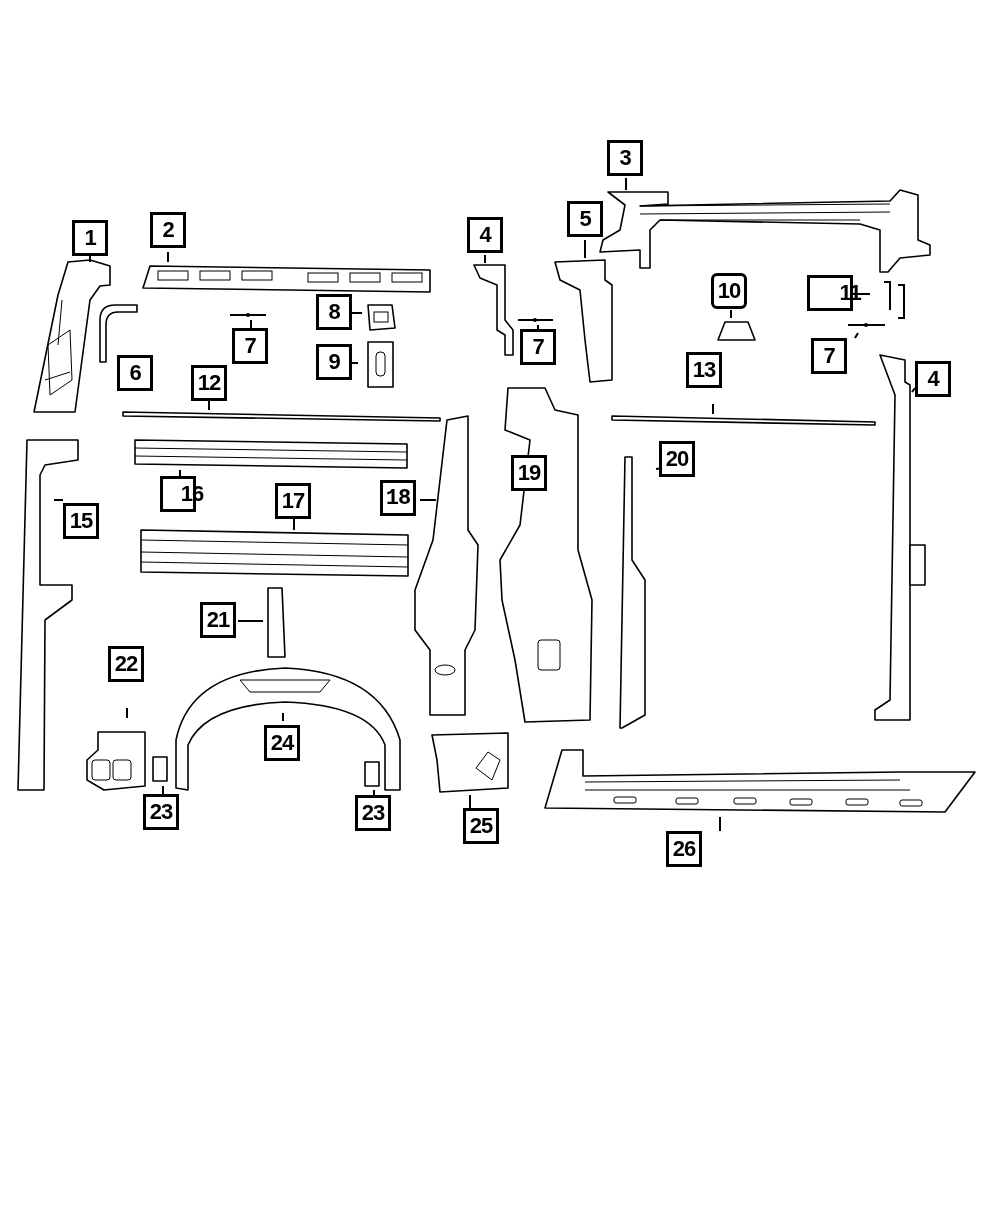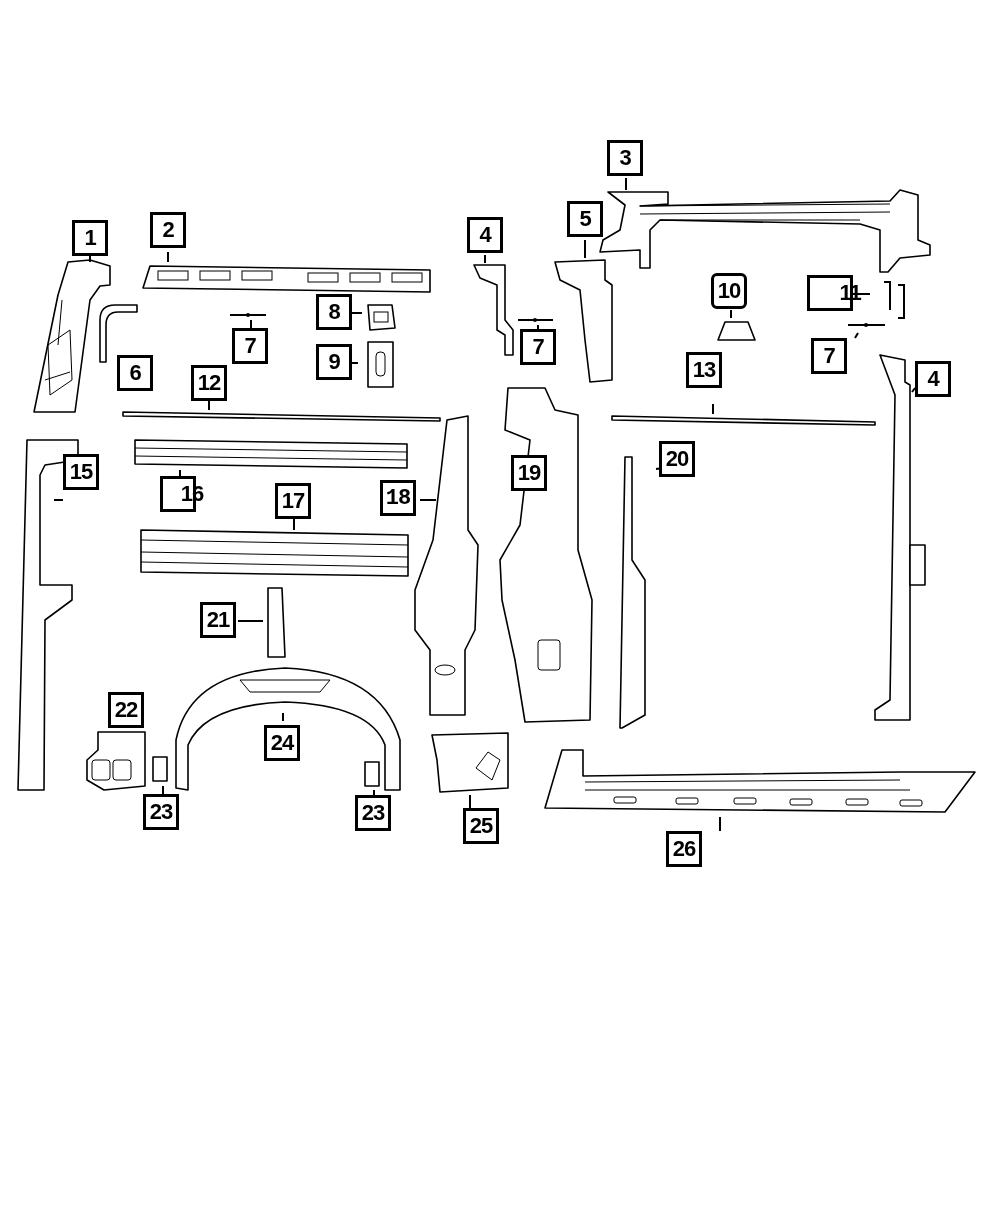--- a/index.html
+++ b/index.html
@@ -201,26 +201,26 @@
   <div class="callout" style="left:232px;top:328px;">7</div>
   <div class="callout" style="left:520px;top:329px;">7</div>
   <div class="callout" style="left:811px;top:338px;">7</div>
   <div class="callout" style="left:316px;top:294px;">8</div>
   <div class="callout" style="left:316px;top:344px;">9</div>
   <div class="callout" style="left:711px;top:273px;border-radius:6px;">10</div>
   <div class="callout" style="left:807px;top:275px;padding-left:40px;">11</div>
   <div class="callout" style="left:191px;top:365px;">12</div>
   <div class="callout" style="left:686px;top:352px;">13</div>
   <div class="callout" style="left:915px;top:361px;">4</div>
-  <div class="callout" style="left:63px;top:454px;text-align:right;">15</div>
+  <div class="callout" style="left:63px;top:503px;text-align:right;">15</div>
   <div class="callout" style="left:160px;top:476px;padding-left:28px;">16</div>
   <div class="callout" style="left:275px;top:483px;">17</div>
   <div class="callout" style="left:380px;top:480px;font-family:Liberation Mono, monospace;">18</div>
   <div class="callout" style="left:511px;top:455px;">19</div>
   <div class="callout" style="left:659px;top:441px;">20</div>
   <div class="callout" style="left:200px;top:602px;">21</div>
-  <div class="callout" style="left:108px;top:692px;">22</div>
+  <div class="callout" style="left:108px;top:646px;">22</div>
   <div class="callout" style="left:143px;top:794px;">23</div>
   <div class="callout" style="left:355px;top:795px;">23</div>
   <div class="callout" style="left:264px;top:725px;">24</div>
   <div class="callout" style="left:463px;top:808px;">25</div>
   <div class="callout" style="left:666px;top:831px;">26</div>
 </div>
 
 </body></html>

